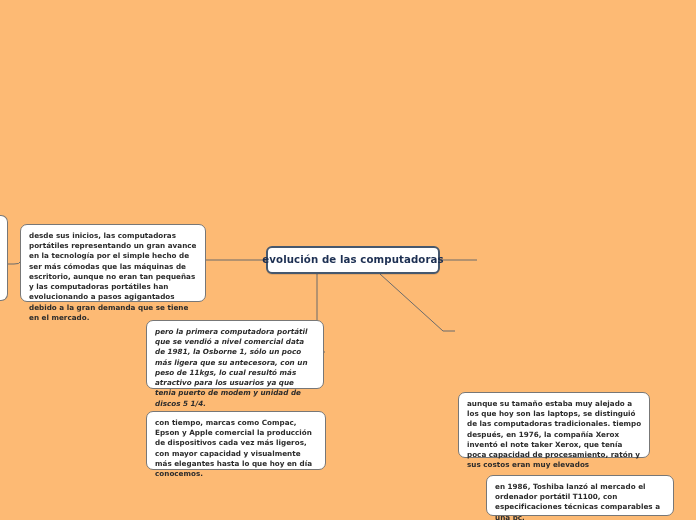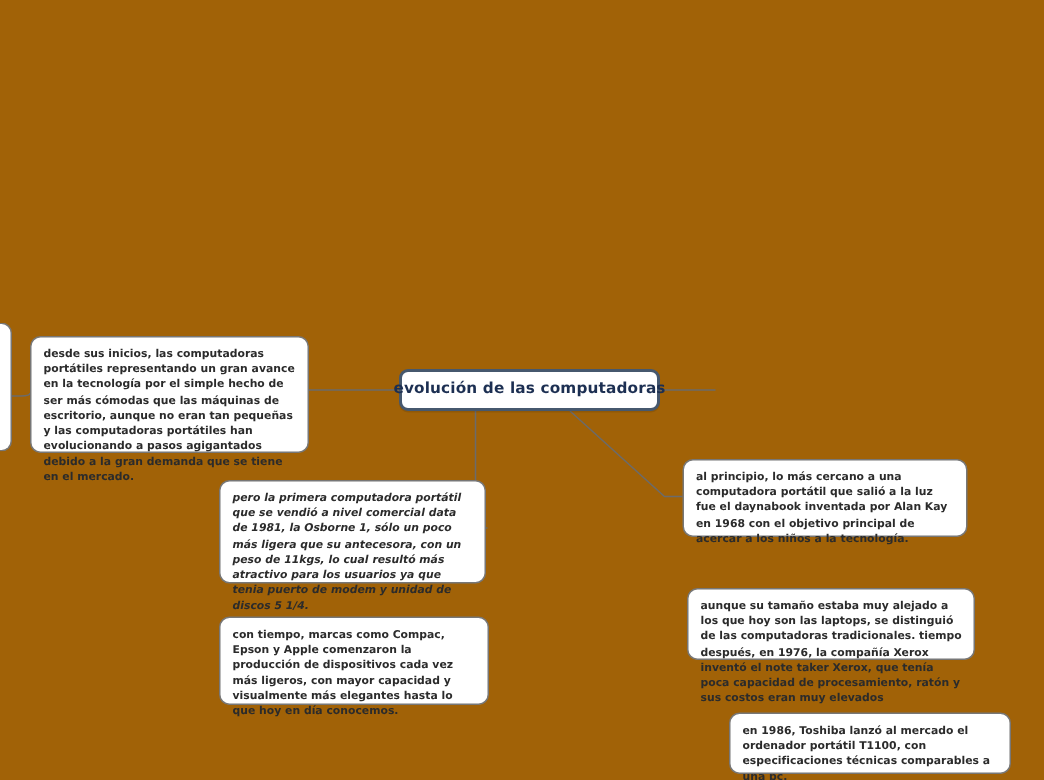--- a/index.html
+++ b/index.html
@@ -10,21 +10,21 @@
     width: 696px;
     height: 520px;
     background: #ffffff;
     font-family: "DejaVu Sans", sans-serif;
     overflow: hidden;
   }
   #canvas {
     position: relative;
     width: 696px;
     height: 520px;
-    background: #a16207;
+    background: #fdba74;
   }
   #connectors {
     position: absolute;
     left: 0;
     top: 0;
     width: 696px;
     height: 520px;
     pointer-events: none;
   }
   .node {
@@ -81,23 +81,22 @@
     <path d="M 380 274 L 443 331 L 455 331" fill="none" stroke="#6b6b6b" stroke-width="1"></path>
   </svg>
 
   <div class="node clipped" style="left:-12px; top:215px; width:20px; height:86px;"></div>
 
   <div class="node" style="left:20px; top:224px; width:186px; height:78px;">desde sus inicios, las computadoras portátiles representando un gran avance en la tecnología por el simple hecho de ser más cómodas que las máquinas de escritorio, aunque no eran tan pequeñas y las computadoras portátiles han evolucionando a pasos agigantados debido a la gran demanda que se tiene en el mercado.</div>
 
   <div class="node root" style="left:266px; top:246px; width:174px; height:28px;">evolución de las computadoras</div>
 
 
-  <div class="node" style="left:455px; top:306px; width:190px; height:52px;">al principio, lo más cercano a una computadora portátil que salió a la luz fue el daynabook inventada por Alan Kay en 1968 con el objetivo principal de acercar a los niños a la tecnología.</div>
 
   <div class="node" style="left:146px; top:320px; width:178px; height:69px;font-style:italic;">pero la primera computadora portátil que se vendió a nivel comercial data de 1981, la Osborne 1, sólo un poco más ligera que su antecesora, con un peso de 11kgs, lo cual resultó más atractivo  para los usuarios ya que tenia puerto de modem y unidad de discos 5 1/4.</div>
 
-  <div class="node" style="left:458px; top:392px; width:192px; height:48px;">aunque su tamaño estaba muy alejado a los que hoy son las laptops, se distinguió de las computadoras tradicionales. tiempo después, en 1976, la compañía Xerox inventó el note taker Xerox, que tenía poca capacidad de procesamiento, ratón y sus costos eran muy elevados</div>
+  <div class="node" style="left:458px; top:392px; width:192px; height:66px;">aunque su tamaño estaba muy alejado a los que hoy son las laptops, se distinguió de las computadoras tradicionales. tiempo después, en 1976, la compañía Xerox inventó el note taker Xerox, que tenía poca capacidad de procesamiento, ratón y sus costos eran muy elevados</div>
 
-  <div class="node" style="left:146px; top:411px; width:180px; height:59px;">con tiempo, marcas como Compac, Epson y Apple comenzaron la producción de dispositivos cada vez más ligeros, con mayor capacidad y visualmente más elegantes hasta lo que hoy en día conocemos.</div>
+  <div class="node" style="left:146px; top:411px; width:180px; height:59px;">con tiempo, marcas como Compac, Epson y Apple comercial la producción de dispositivos cada vez más ligeros, con mayor capacidad y visualmente más elegantes hasta lo que hoy en día conocemos.</div>
 
   <div class="node" style="left:462px; top:475px; width:188px; height:41px;margin-left:24px;">en 1986, Toshiba lanzó al mercado el ordenador portátil T1100, con especificaciones técnicas comparables a una pc.</div>
 
 </div>
 
 </body></html>

